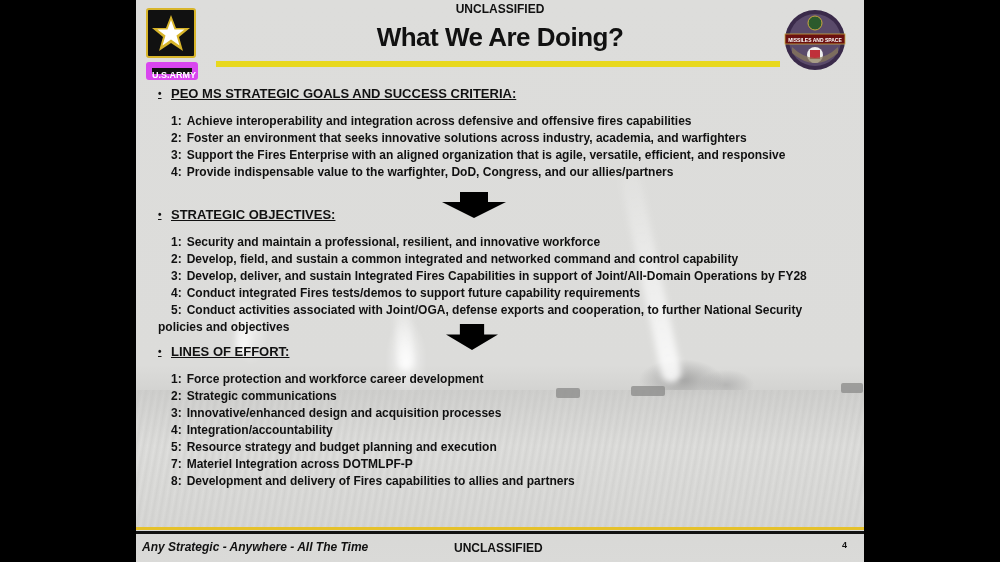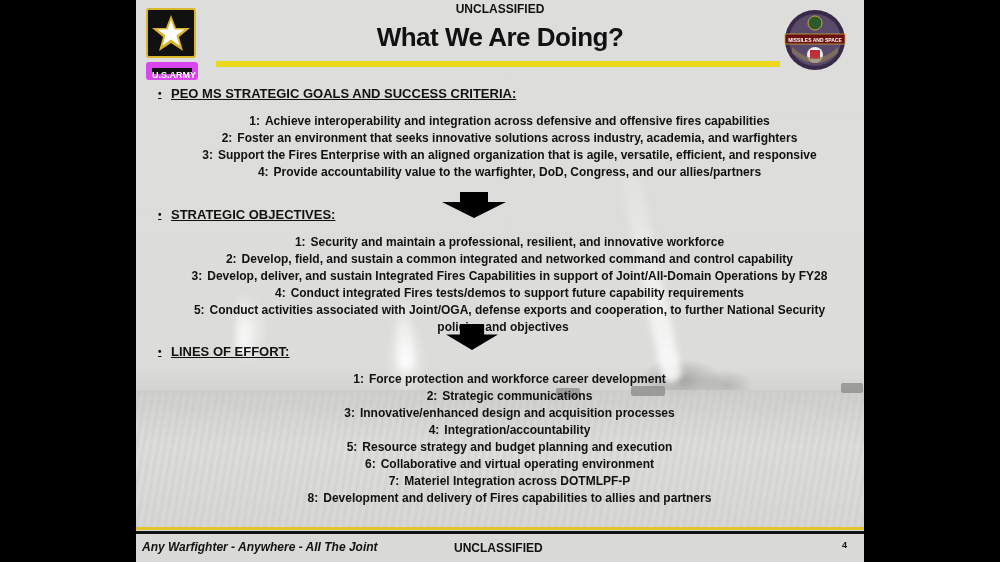--- a/index.html
+++ b/index.html
@@ -82,21 +82,21 @@
       color: #111; font-weight: bold;
     }
     .section { position: absolute; left: 0; width: 690px; }
     .section-header {
       font-size: 13px; text-decoration: underline;
       display: flex; align-items: center;
     }
     .bullet {
       display: inline-block; width: 13px; font-size: 10px; text-decoration: none;
     }
-    .items { margin: 0; padding: 0; list-style: none; text-align: center; }
+    .items { margin: 0; padding: 0; list-style: none; }
     .item {
       font-size: 12px; line-height: 17px; padding-left: 13px;
       white-space: nowrap;
     }
     .item.wrap { white-space: normal; padding-left: 0; text-indent: 13px; }
     .item-num { margin-right: 5px; }
 
     .arrow {
       position: absolute; width: 64px; height: 26px;
     }
@@ -166,21 +166,21 @@
 
     <div class="section" style="top:2px;">
       <div class="section-header">
         <span class="bullet">•</span>
         <span>PEO MS STRATEGIC GOALS AND SUCCESS CRITERIA:</span>
       </div>
       <ul class="items" style="margin-top:12px;">
         <li class="item"><span class="item-num">1:</span><span>Achieve interoperability and integration across defensive and offensive fires capabilities</span></li>
         <li class="item"><span class="item-num">2:</span><span>Foster an environment that seeks innovative solutions across industry, academia, and warfighters</span></li>
         <li class="item"><span class="item-num">3:</span><span>Support the Fires Enterprise with an aligned organization that is agile, versatile, efficient, and responsive</span></li>
-        <li class="item"><span class="item-num">4:</span><span>Provide accountability value to the warfighter, DoD, Congress, and our allies/partners</span></li>
+        <li class="item"><span class="item-num">4:</span><span>Provide indispensable value to the warfighter, DoD, Congress, and our allies/partners</span></li>
       </ul>
     </div>
 
     <div class="section" style="top:123px;">
       <div class="section-header">
         <span class="bullet">•</span>
         <span>STRATEGIC OBJECTIVES:</span>
       </div>
       <ul class="items" style="margin-top:12px;">
         <li class="item"><span class="item-num">1:</span><span>Security and maintain a professional, resilient, and innovative workforce</span></li>
@@ -195,32 +195,31 @@
       <div class="section-header">
         <span class="bullet">•</span>
         <span>LINES OF EFFORT:</span>
       </div>
       <ul class="items" style="margin-top:12px;">
         <li class="item"><span class="item-num">1:</span><span>Force protection and workforce career development</span></li>
         <li class="item"><span class="item-num">2:</span><span>Strategic communications</span></li>
         <li class="item"><span class="item-num">3:</span><span>Innovative/enhanced design and acquisition processes</span></li>
         <li class="item"><span class="item-num">4:</span><span>Integration/accountability</span></li>
         <li class="item"><span class="item-num">5:</span><span>Resource strategy and budget planning and execution</span></li>
-        <li class="item"><span class="item-num">6:</span><span>Collaborative and virtual operating environment</span></li>
         <li class="item"><span class="item-num">7:</span><span>Materiel Integration across DOTMLPF-P</span></li>
         <li class="item"><span class="item-num">8:</span><span>Development and delivery of Fires capabilities to allies and partners</span></li>
       </ul>
     </div>
   </div>
 
   <svg class="arrow" style="left:306px; top:192px;" viewBox="0 0 64 26">
     <polygon points="18,0 46,0 46,10 64,10 32,26 0,10 18,10" fill="#000"></polygon>
   </svg>
   <svg class="arrow" style="left:304px; top:324px;" viewBox="0 0 64 30">
     <polygon points="18,0 46,0 46,12 62,12 32,30 2,12 18,12" fill="#000"></polygon>
   </svg>
 
   <div class="footer-rule-yellow"></div>
   <div class="footer-rule-black"></div>
-  <div class="footer-motto">Any Warfighter - Anywhere - All The Joint</div>
+  <div class="footer-motto">Any Strategic - Anywhere - All The Time</div>
   <div class="classification-bottom">UNCLASSIFIED</div>
   <div class="page-number">4</div>
 </div>
 
 </body></html>

